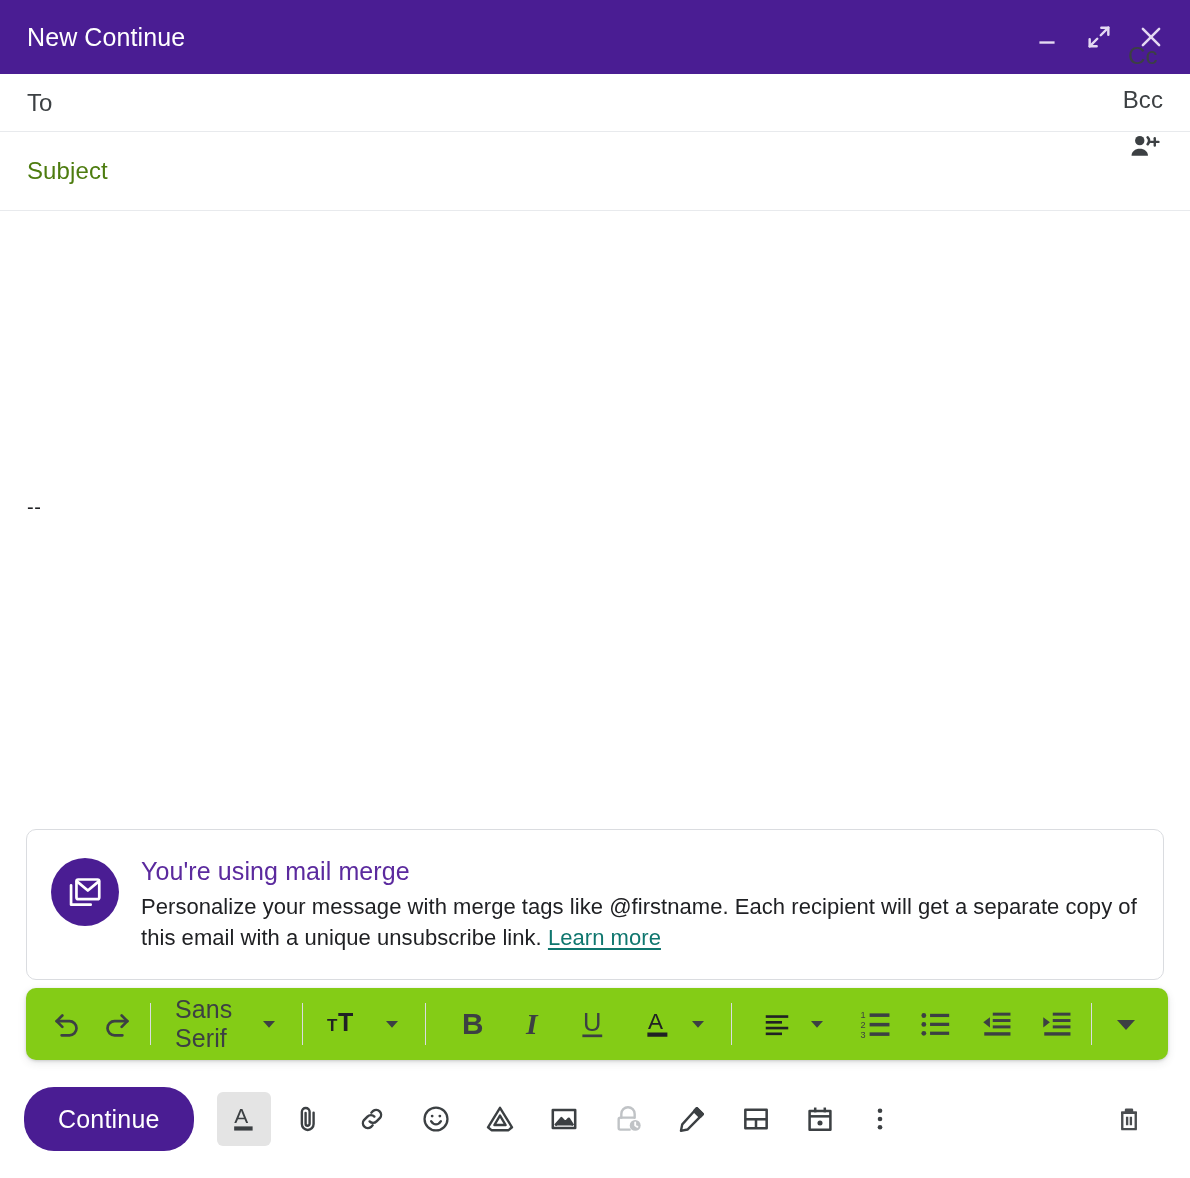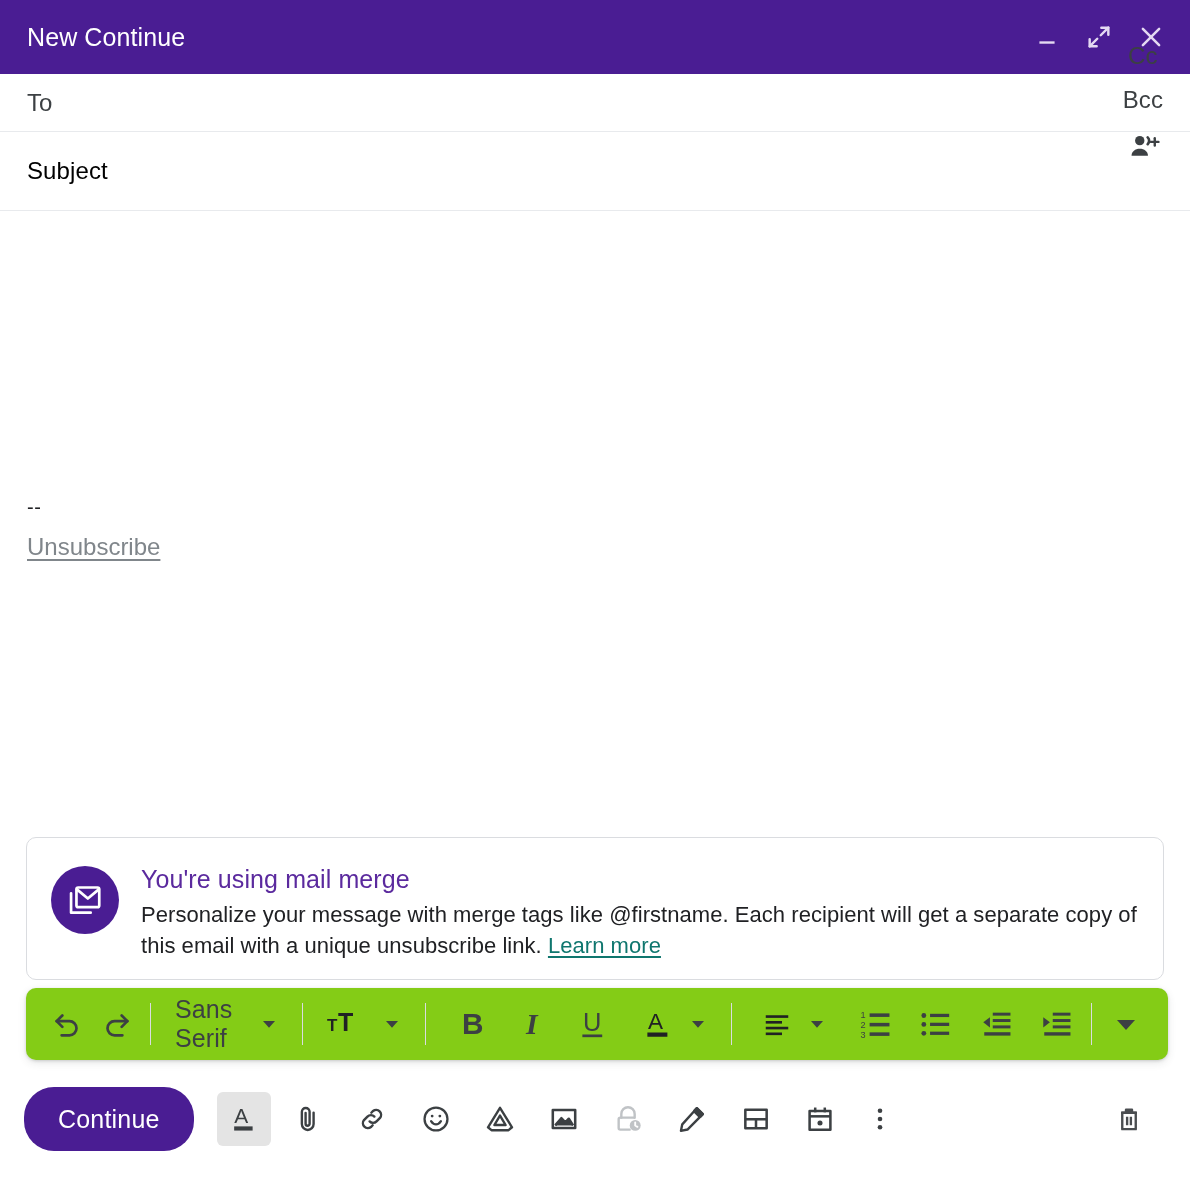--- a/index.html
+++ b/index.html
@@ -64,21 +64,21 @@
     flex: 0 0 auto;
   }
   .field-to { height: 58px; }
   .field-subject { height: 79px; }
 
   .field-label {
     font-size: 24px;
     color: #3c4043;
     letter-spacing: 0.1px;
   }
-  .field-label.placeholder { color: #000000; }
+  .field-label.placeholder { color: #4d7c0f; }
 
   .field-spacer { flex: 1 1 auto; }
 
   .cc-bcc {
     display: flex;
     align-items: center;
     gap: 16px;
     flex-direction: column;
   }
   .cc-bcc-item {
@@ -127,21 +127,21 @@
   }
 
   
   .merge-banner {
     margin: 0 26px 8px 26px;
     border: 1px solid #dadce0;
     border-radius: 10px;
     background: #ffffff;
     display: flex;
     align-items: flex-start;
-    padding: 26px 22px 18px 24px;
+    padding: 26px 22px 26px 24px;
     gap: 22px;
     flex: 0 0 auto;
   }
   .merge-icon {
     width: 68px;
     height: 68px;
     border-radius: 50%;
     background: #4a1d93;
     display: flex;
     align-items: center;
@@ -317,21 +317,20 @@
     </div>
   </div>
 
   <div class="field-row field-subject">
     <span class="field-label placeholder">Subject</span>
   </div>
 
   <div class="message-body">
     <div class="body-text"></div>
     <div class="sig-separator">--</div>
-    <div><span class="sig-unsubscribe">Unsubscribe</span></div>
   </div>
 
   <div class="merge-banner">
     <div class="merge-icon">
       <svg width="38" height="38" viewBox="0 0 24 24" fill="none" stroke="#ffffff" stroke-width="1.7" stroke-linejoin="round" stroke-linecap="round">
         <path d="M3.2 7.8v12.2h12.4"></path>
         <rect x="6.6" y="4.1" width="14.4" height="12.4" rx="1.1"></rect>
         <polyline points="6.9,5.3 13.8,11.1 20.7,5.3"></polyline>
       </svg>
     </div>

